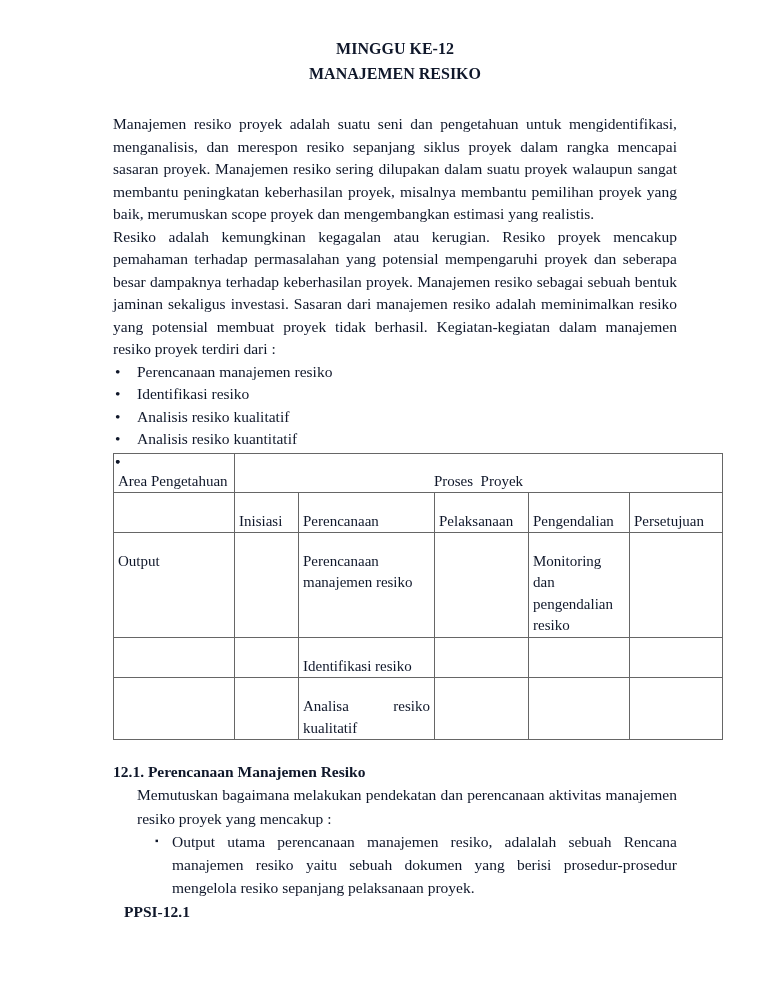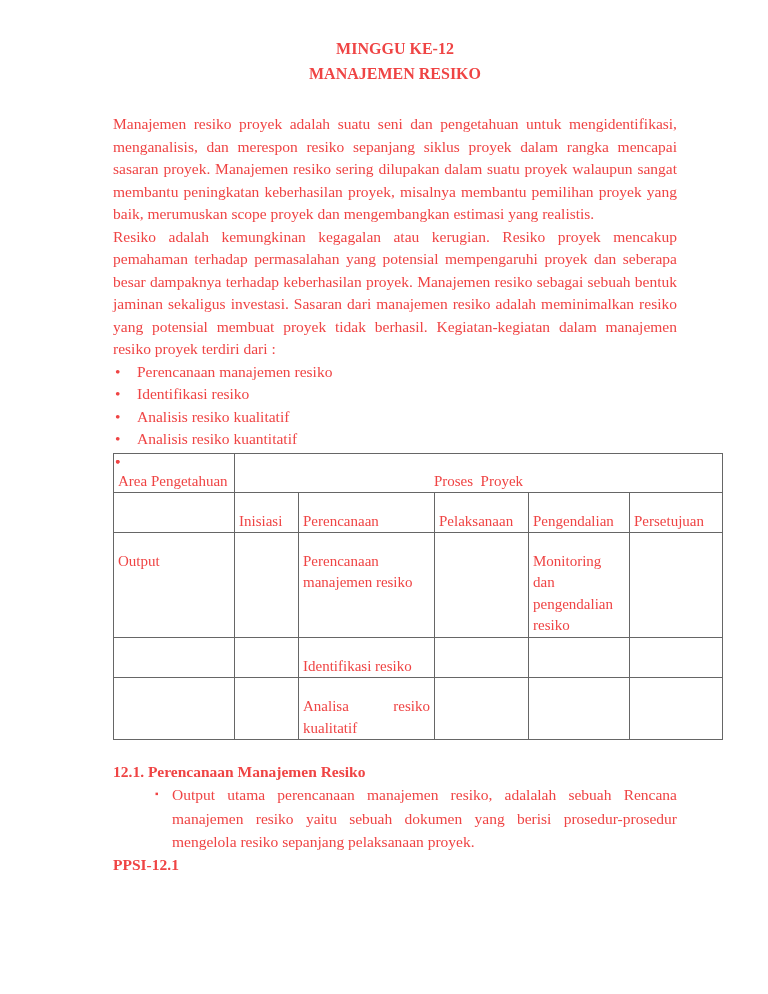--- a/index.html
+++ b/index.html
@@ -2,21 +2,21 @@
 <html><head>
 <meta charset="utf-8">
 <style>
   html,body{margin:0;padding:0;background:#e8e8e8;}
   .page{
     position:relative;
     width:768px;height:994px;
     margin:0 auto;
     background:#ffffff;
     font-family:"Liberation Serif","DejaVu Serif",serif;
-    color:#ef4444;
+    color:#0f172a;
     box-sizing:border-box;
     padding:36px 46px 0 113px;
     overflow:hidden;
   }
   .titles{
     width:564px;
     text-align:center;
     font-weight:bold;
     font-size:16px;
     line-height:25px;
@@ -84,20 +84,21 @@
   }
   .sub-bullets li .sq-marker{
     position:absolute;left:42px;top:-1px;
     font-size:10px;
   }
   .page-footer{
     font-weight:bold;
     font-size:15.5px;
     line-height:23px;
     margin-top:0;
+    margin-left:11px;
   }
 </style>
 </head>
 <body>
 
 <div class="page">
 
   <div class="titles">
     <div>MINGGU KE-12</div>
     <div>MANAJEMEN RESIKO</div>
@@ -175,20 +176,21 @@
         <td class="just">Analisa resiko kualitatif</td>
         <td></td>
         <td></td>
         <td></td>
       </tr>
     </tbody>
   </table>
 
   <div class="section">
     <div class="section-heading">12.1. Perencanaan Manajemen Resiko</div>
+    <div class="section-intro">Memutuskan bagaimana melakukan pendekatan dan perencanaan aktivitas manajemen resiko proyek yang mencakup :</div>
     <ul class="sub-bullets">
       <li>
         <span class="sq-marker">▪</span>
         <span>Output utama perencanaan manajemen resiko, adalalah sebuah Rencana manajemen resiko yaitu sebuah dokumen yang berisi prosedur-prosedur mengelola resiko sepanjang pelaksanaan proyek.</span>
       </li>
     </ul>
   </div>
 
   <div class="page-footer">PPSI-12.1</div>
 

